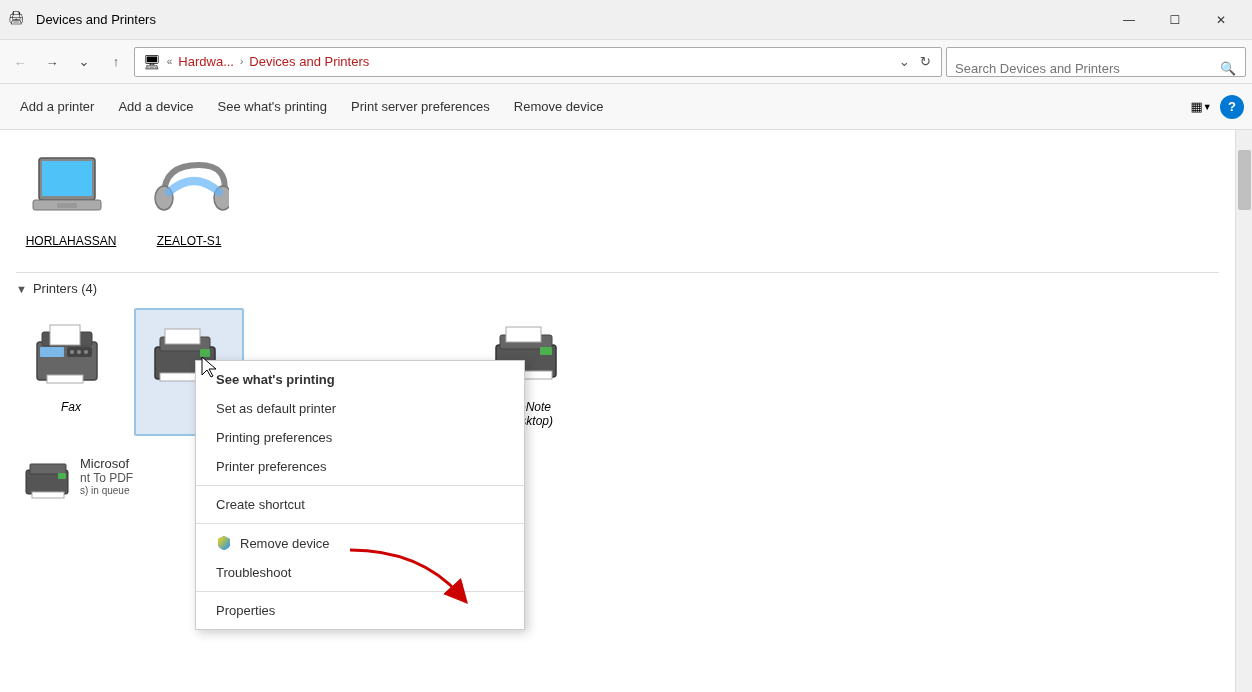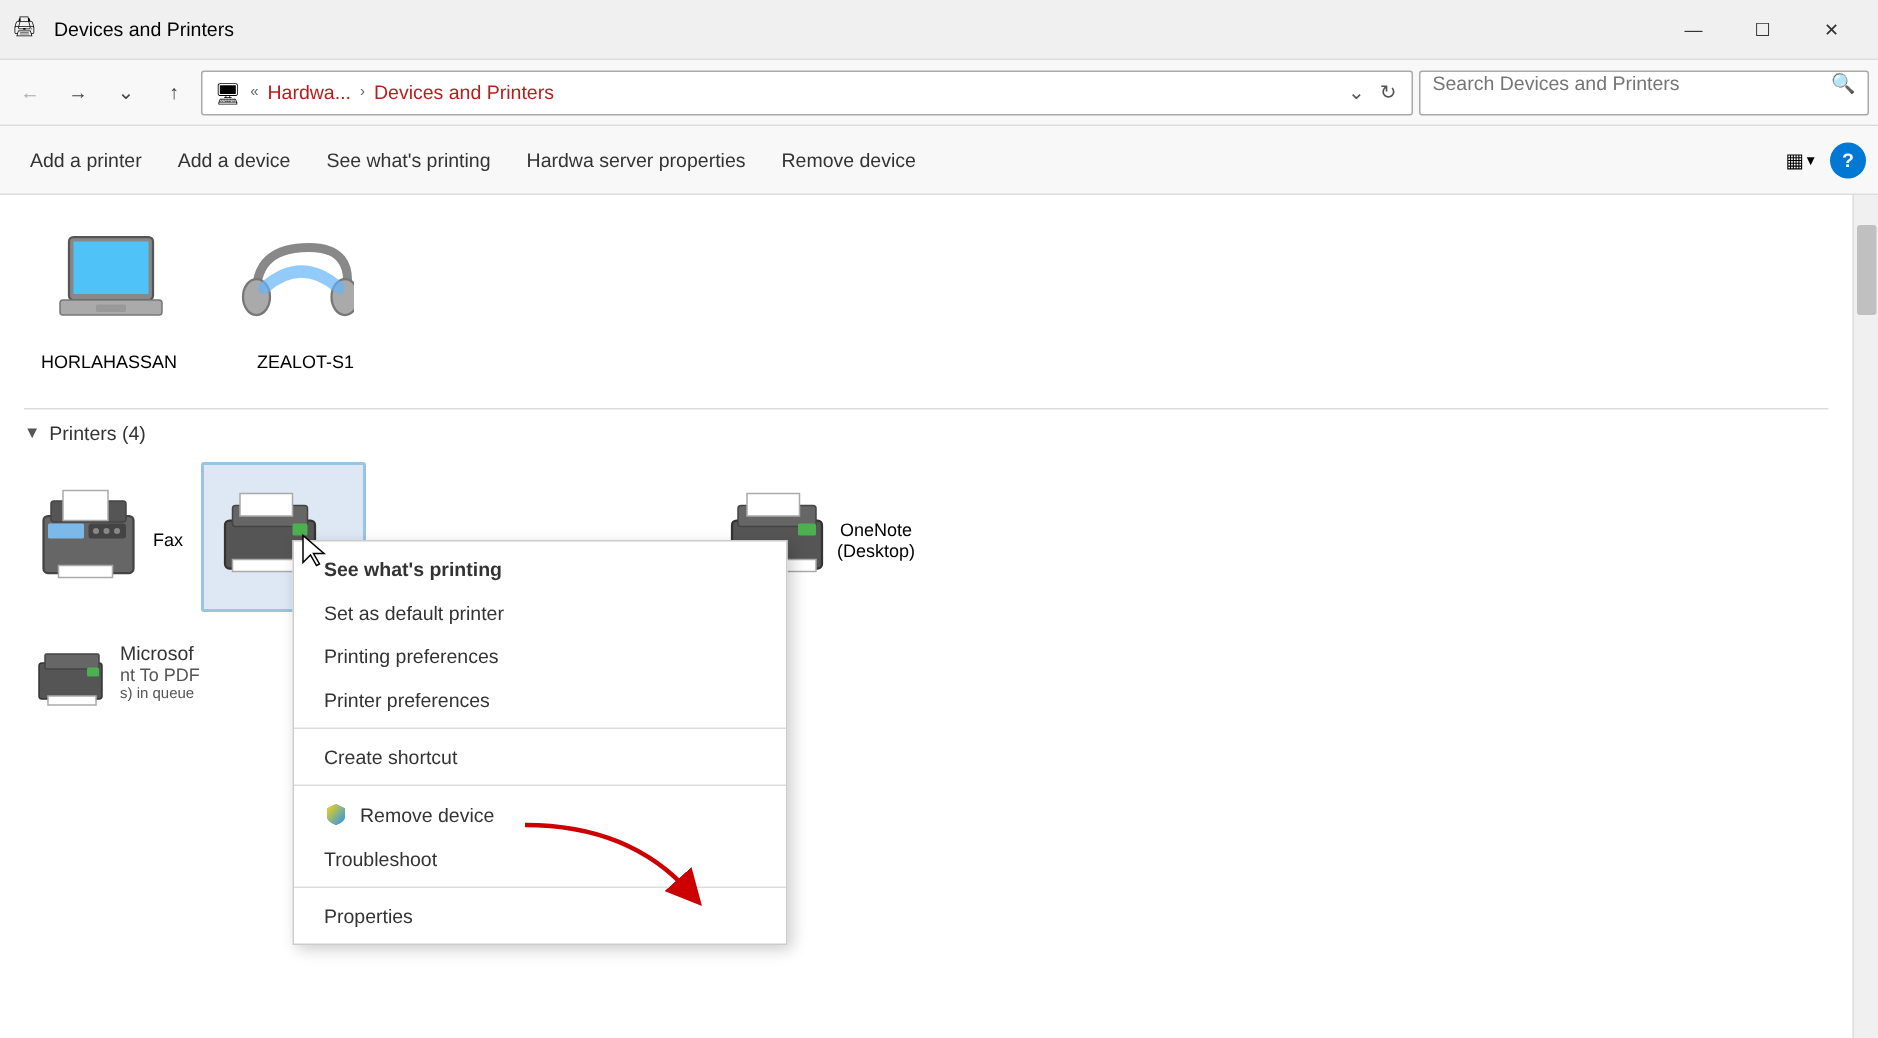--- a/index.html
+++ b/index.html
@@ -52,21 +52,21 @@
       padding: 0 8px;
       gap: 6px;
     }
     .address-bar-icon { font-size: 14px; }
     .address-bar-path { display: flex; align-items: center; gap: 4px; color: #b91c1c; }
     .address-chevron { color: #666; font-size: 10px; }
     .address-bar-dropdown { margin-left: auto; background: none; border: none; cursor: pointer; color: #555; padding: 2px; }
     .address-bar-refresh { background: none; border: none; cursor: pointer; color: #555; padding: 2px; }
     .search-box {
       display: flex;
-      align-items: flex-start;
+      align-items: flex-end;
       height: 30px;
       background: white;
       border: 1px solid #aaa;
       border-radius: 2px;
       padding: 0 8px;
       width: 300px;
       gap: 4px;
     }
     .search-box input {
       border: none; outline: none; flex: 1; font-size: 13px; color: #888;
@@ -134,38 +134,40 @@
     .section-toggle { cursor: pointer; font-size: 11px; color: #555; }
     .devices-grid {
       display: flex;
       flex-wrap: wrap;
       gap: 8px;
       margin-bottom: 16px;
     }
     .device-item {
       display: flex;
       flex-direction: column;
-      align-items: flex-end;
+      align-items: center;
       width: 110px;
       padding: 8px;
       cursor: pointer;
       border-radius: 2px;
+      text-decoration: underline;
     }
     .device-icon { width: 80px; height: 80px; display: flex; align-items: center; justify-content: center; }
     .device-label { font-size: 12px; text-align: center; margin-top: 4px; }
     .section-divider { border: none; border-top: 1px solid #ddd; margin-bottom: 8px; }
 
     .printer-item {
       display: flex;
-      flex-direction: row;
+      flex-direction: column;
       align-items: center;
       width: 110px;
       padding: 8px;
       cursor: pointer;
       border-radius: 2px;
+      font-style: italic;
     }
     .printer-icon { width: 80px; height: 80px; display: flex; align-items: center; justify-content: center; }
 
     
     .scrollbar {
       width: 17px;
       background: #f0f0f0;
       border-left: 1px solid #ddd;
       position: relative;
     }
@@ -259,21 +261,21 @@
   <div class="search-box">
     <input type="text" placeholder="Search Devices and Printers" style="">
     <span class="search-icon">🔍</span>
   </div>
 </div>
 
 <div class="toolbar">
   <button class="toolbar-btn">Add a printer</button>
   <button class="toolbar-btn">Add a device</button>
   <button class="toolbar-btn">See what's printing</button>
-  <button class="toolbar-btn">Hardwa server properties</button>
+  <button class="toolbar-btn">Print server preferences</button>
   <button class="toolbar-btn">Remove device</button>
   <div class="toolbar-right">
     <div class="view-btn">
       <span>▦</span>
       <span style="font-size:9px;">▼</span>
     </div>
     <button class="help-btn">?</button>
   </div>
 </div>
 

